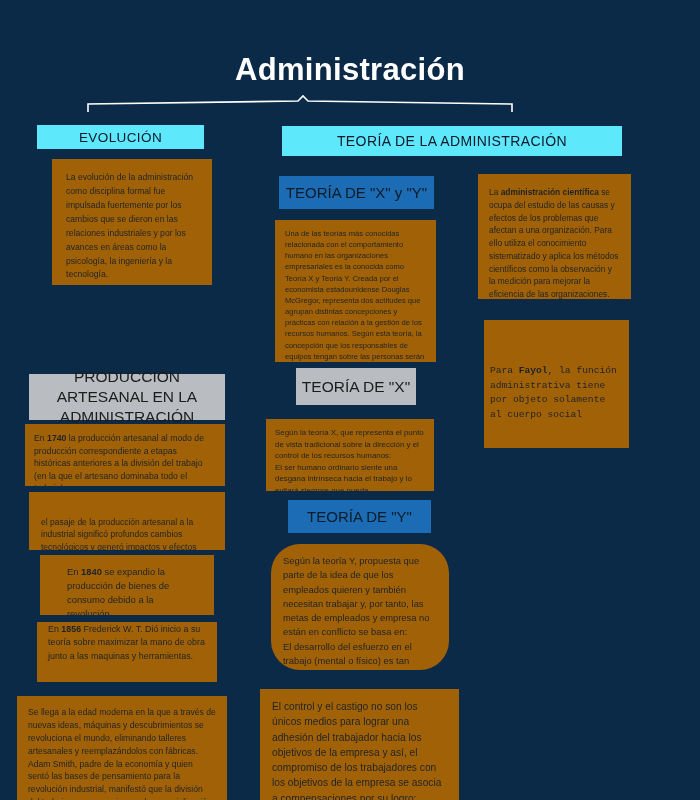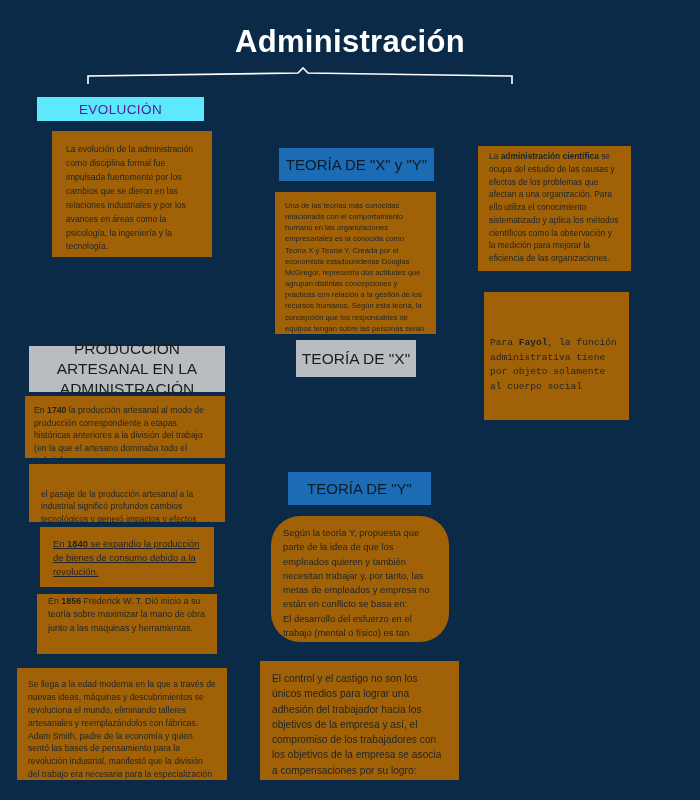--- a/index.html
+++ b/index.html
@@ -12,20 +12,21 @@
     background: #0b2a47;
     font-family: "Liberation Sans", sans-serif;
     position: relative;
     overflow: hidden;
     color: #ffffff;
   }
   .canvas {
     position: relative;
     width: 700px;
     height: 671px;
+    margin-top: 28px;
   }
   
   .title {
     position: absolute;
     left: 0;
     top: 24px;
     width: 700px;
     text-align: center;
     font-size: 31px;
     font-weight: bold;
@@ -36,21 +37,21 @@
     position: absolute;
     left: 80px;
     top: 66px;
     width: 440px;
     height: 22px;
   }
   
   .pill {
     position: absolute;
     background: #5de9fb;
-    color: #4c1d95;
+    color: #0f172a;
     text-align: center;
     font-size: 13.5px;
     letter-spacing: 0.4px;
     display: flex;
     align-items: center;
     justify-content: center;
     box-sizing: border-box;
   }
   .pill-evolucion {
     left: 37px;
@@ -125,61 +126,63 @@
     padding: 10px 11px;
     overflow: hidden;
   }
   .box b { font-weight: bold; }
 
   
   .b-l1 { left: 52px;  top: 131px; width: 160px; height: 126px; font-size: 8.6px; line-height: 1.62; padding: 12px 14px; }
   .b-l2 { left: 37px;  top: 263px; width: 182px; height: 70px;  font-size: 9.0px; line-height: 1.45; padding: 9px 12px; }
   .b-l3 { left: 25px;  top: 396px; width: 200px; height: 62px;  font-size: 8.7px; line-height: 1.45; padding: 8px 9px; }
   .b-l4 { left: 29px;  top: 464px; width: 196px; height: 58px;  font-size: 8.5px; line-height: 1.45; padding: 24px 12px; }
-  .b-l5 { left: 40px;  top: 527px; width: 174px; height: 60px;  font-size: 9.4px; line-height: 1.50; padding: 10px 13px; text-decoration: underline; }
+  .b-l5 { left: 40px;  top: 527px; width: 174px; height: 60px;  font-size: 9.4px; line-height: 1.50; padding: 10px 27px; }
   .b-l6 { left: 37px;  top: 594px; width: 180px; height: 60px;  font-size: 8.9px; line-height: 1.50; padding: 1px 11px; }
   .b-l7 { left: 17px;  top: 668px; width: 210px; height: 112px; font-size: 8.6px; line-height: 1.50; padding: 10px 11px; }
 
   
   .b-m1 { left: 275px; top: 192px; width: 161px; height: 142px; font-size: 7.6px; line-height: 1.47; padding: 8px 10px; }
   .b-m2 { left: 266px; top: 391px; width: 168px; height: 72px;  font-size: 7.9px; line-height: 1.47; padding: 8px 9px; }
   .b-m3 { left: 271px; top: 516px; width: 178px; height: 126px; font-size: 9.4px; line-height: 1.52; padding: 10px 12px; border-radius: 29px; }
   .b-m4 { left: 260px; top: 661px; width: 199px; height: 119px; font-size: 10.2px; line-height: 1.50; padding: 10px 12px; }
 
   
-  .b-r1 { left: 478px; top: 146px; width: 153px; height: 125px; font-size: 8.4px; line-height: 1.52; padding: 4px 11px; }
+  .b-r1 { left: 478px; top: 146px; width: 153px; height: 125px; font-size: 8.4px; line-height: 1.52; padding: 12px 11px; }
   .b-r2 { left: 484px; top: 292px; width: 145px; height: 128px; font-size: 9.6px; line-height: 1.52; padding: 44px 12px 10px 6px; font-family: Liberation Mono, monospace; }
 </style>
 </head>
 <body>
 
 <div class="canvas">
 
   <div class="title">Administración</div>
 
   <svg class="bracket" viewBox="0 0 440 22" preserveAspectRatio="none">
     <path d="M 8 18 L 8 10 L 218 7 L 223 2 L 228 7 L 432 10 L 432 18" fill="none" stroke="#ffffff" stroke-width="1.6" stroke-linejoin="miter"></path>
   </svg>
 
   <div class="pill pill-evolucion">EVOLUCIÓN</div>
+  <div class="pill pill-teoria-admin">TEORÍA DE LA ADMINISTRACIÓN</div>
 
   <div class="box b-l1">La evolución de la administración como disciplina formal fue impulsada fuertemente por los cambios que se dieron en las relaciones industriales y por los avances en áreas como la psicología, la ingeniería y la tecnología.</div>
 
   <div class="greyhead gh-produccion">PRODUCCIÓN ARTESANAL EN LA ADMINISTRACIÓN</div>
 
   <div class="box b-l3">En <b>1740</b> la producción artesanal al modo de producción correspondiente a etapas históricas anteriores a la división del trabajo (en la que el artesano dominaba todo el trabajo).</div>
   <div class="box b-l4">el pasaje de la producción artesanal a la industrial significó profundos cambios tecnológicos y generó impactos y efectos sobre la vida y el trabajo de las personas.</div>
   <div class="box b-l5">En <b>1840</b> se expandio la producción de bienes de consumo debido a la revolución.</div>
   <div class="box b-l6">En <b>1856</b> Frederick W. T. Dió inicio a su teoría sobre maximizar la mano de obra junto a las maquinas y herramientas.</div>
   <div class="box b-l7">Se llega a la edad moderna en la que a través de nuevas ideas, máquinas y descubrimientos se revoluciona el mundo, eliminando talleres artesanales y reemplazándolos con fábricas. Adam Smith, padre de la economía y quien sentó las bases de pensamiento para la revolución industrial, manifestó que la división del trabajo era necesaria para la especialización y aumento de la producción</div>
 
   <div class="bluehead bh-xy">TEORÍA DE "X" y "Y"</div>
   <div class="box b-m1">Una de las teorías más conocidas relacionada con el comportamiento humano en las organizaciones empresariales es la conocida como Teoría X y Teoría Y. Creada por el economista estadounidense Douglas McGregor, representa dos actitudes que agrupan distintas concepciones y prácticas con relación a la gestión de los recursos humanos. Según esta teoría, la concepción que los responsables de equipos tengan sobre las personas serán las que condicionen su estilo de dirección.</div>
 
   <div class="greyhead gh-x">TEORÍA DE "X"</div>
+  <div class="box b-m2">Según la teoría X, que representa el punto de vista tradicional sobre la dirección y el control de los recursos humanos:<br>El ser humano ordinario siente una desgana intrínseca hacia el trabajo y lo evitará siempre que pueda.</div>
 
   <div class="bluehead bh-y">TEORÍA DE "Y"</div>
   <div class="box b-m3">Según la teoría Y, propuesta que parte de la idea de que los empleados quieren y también necesitan trabajar y, por tanto, las metas de empleados y empresa no están en conflicto se basa en:<br>El desarrollo del esfuerzo en el trabajo (mental o físico) es tan natural como el descanso. Al ser humano general no le disgusta trabajar.</div>
   <div class="box b-m4">El control y el castigo no son los únicos medios para lograr una adhesión del trabajador hacia los objetivos de la empresa y así, el compromiso de los trabajadores con los objetivos de la empresa se asocia a compensaciones por su logro: satisfacción de las necesidades personales y realización personal.</div>
 
   <div class="box b-r1">La <b>administración científica</b> se ocupa del estudio de las causas y efectos de los problemas que afectan a una organización. Para ello utiliza el conocimiento sistematizado y aplica los métodos científicos como la observación y la medición para mejorar la eficiencia de las organizaciones.</div>
   <div class="box b-r2">Para <b>Fayol</b>, la función administrativa tiene por objeto solamente al cuerpo social</div>
 
 </div>
 

